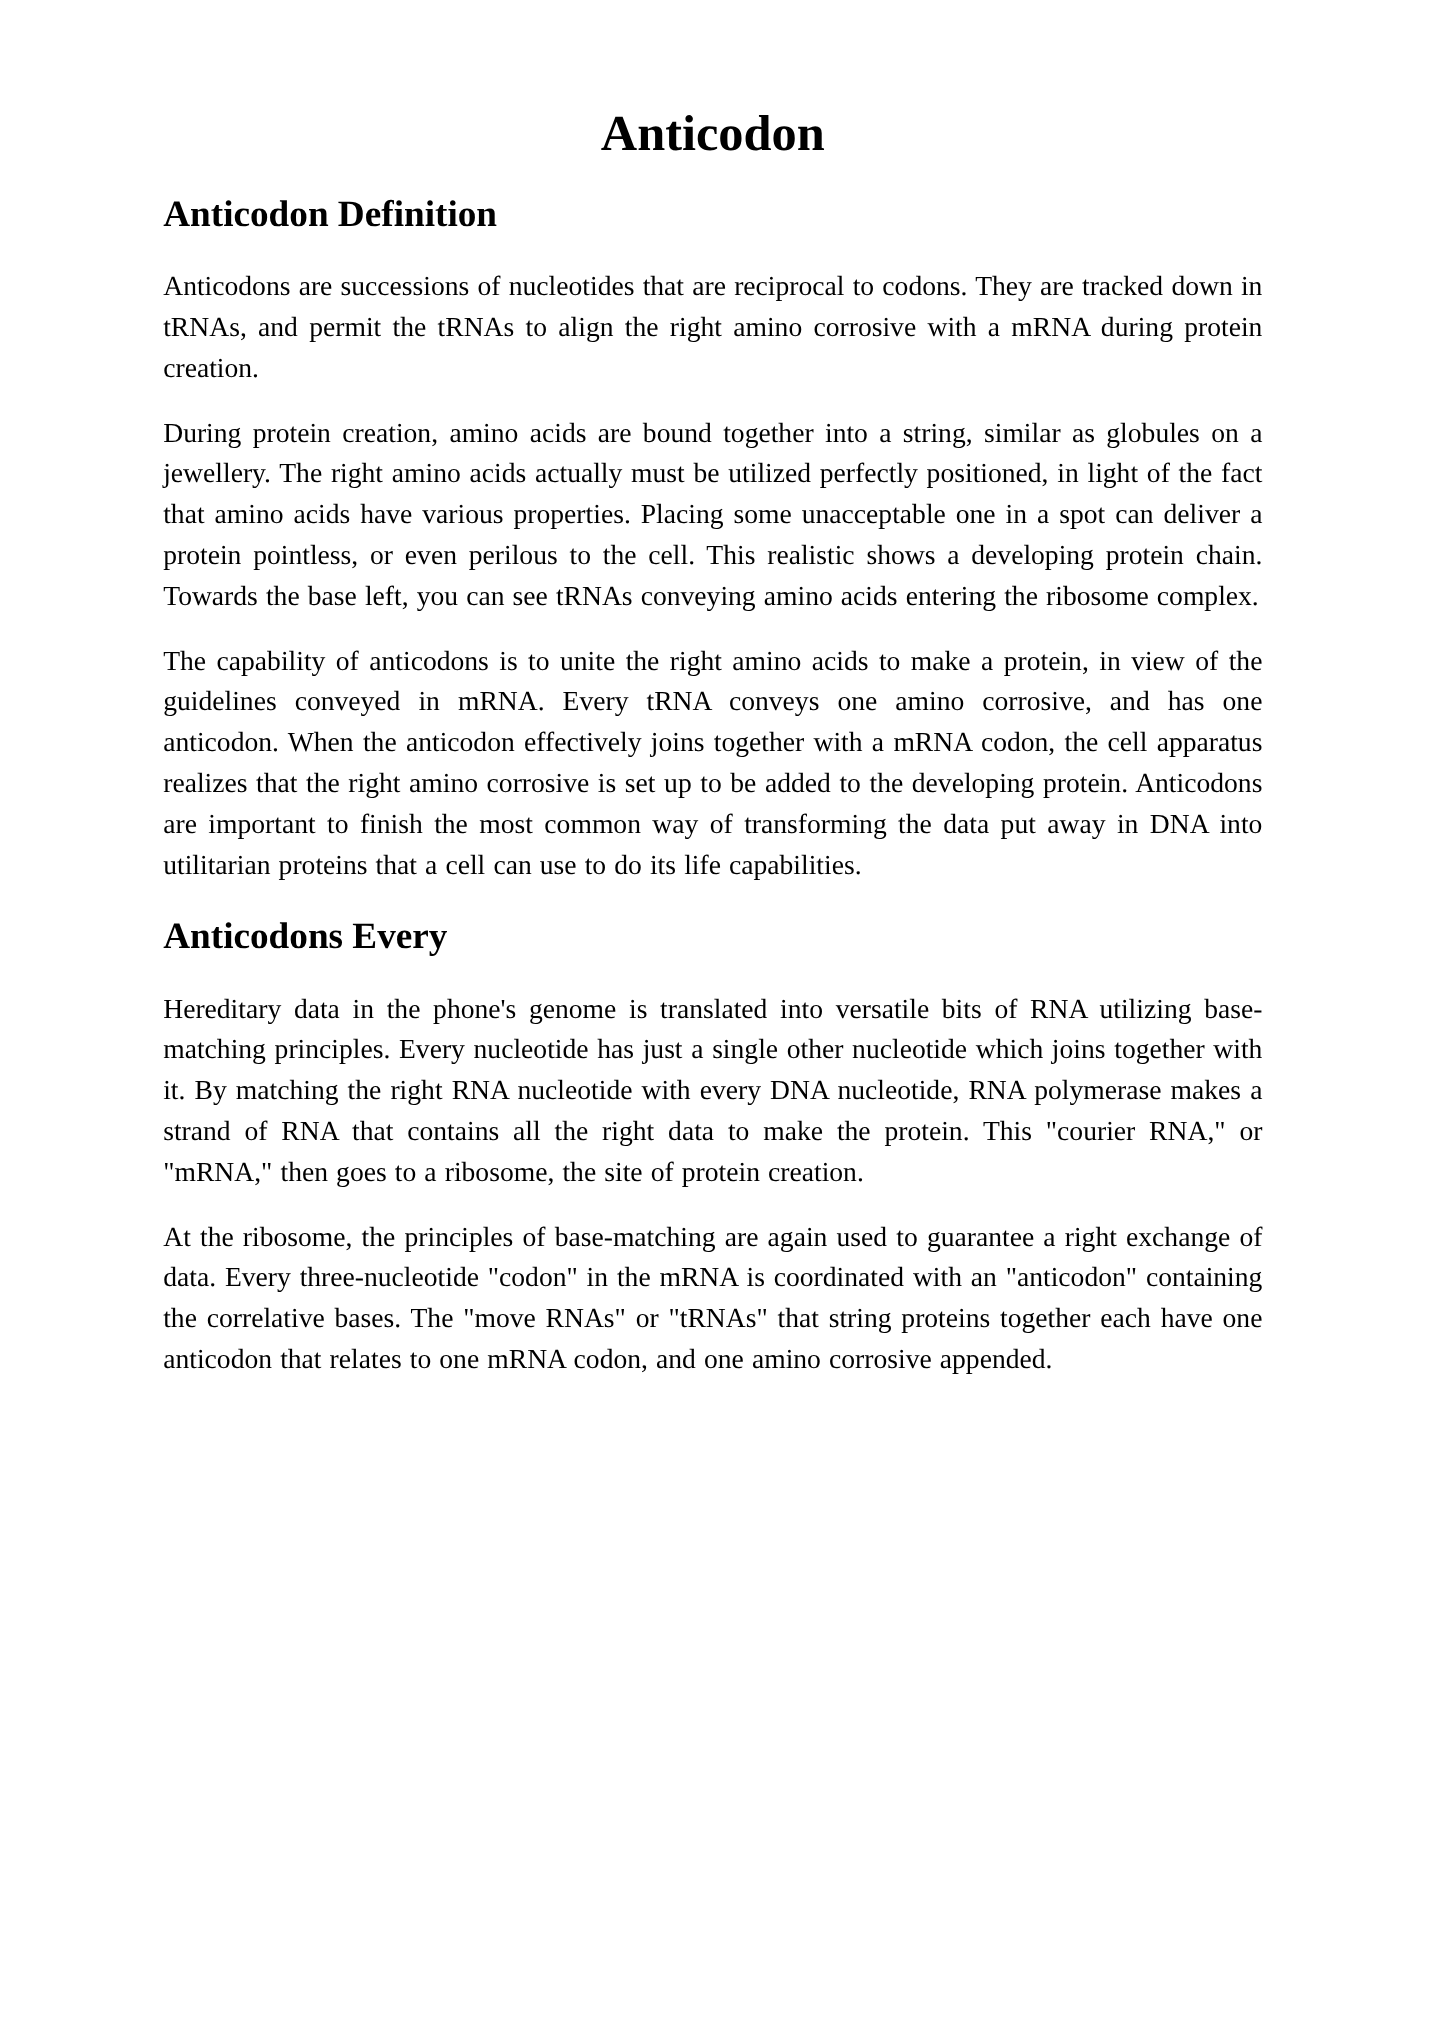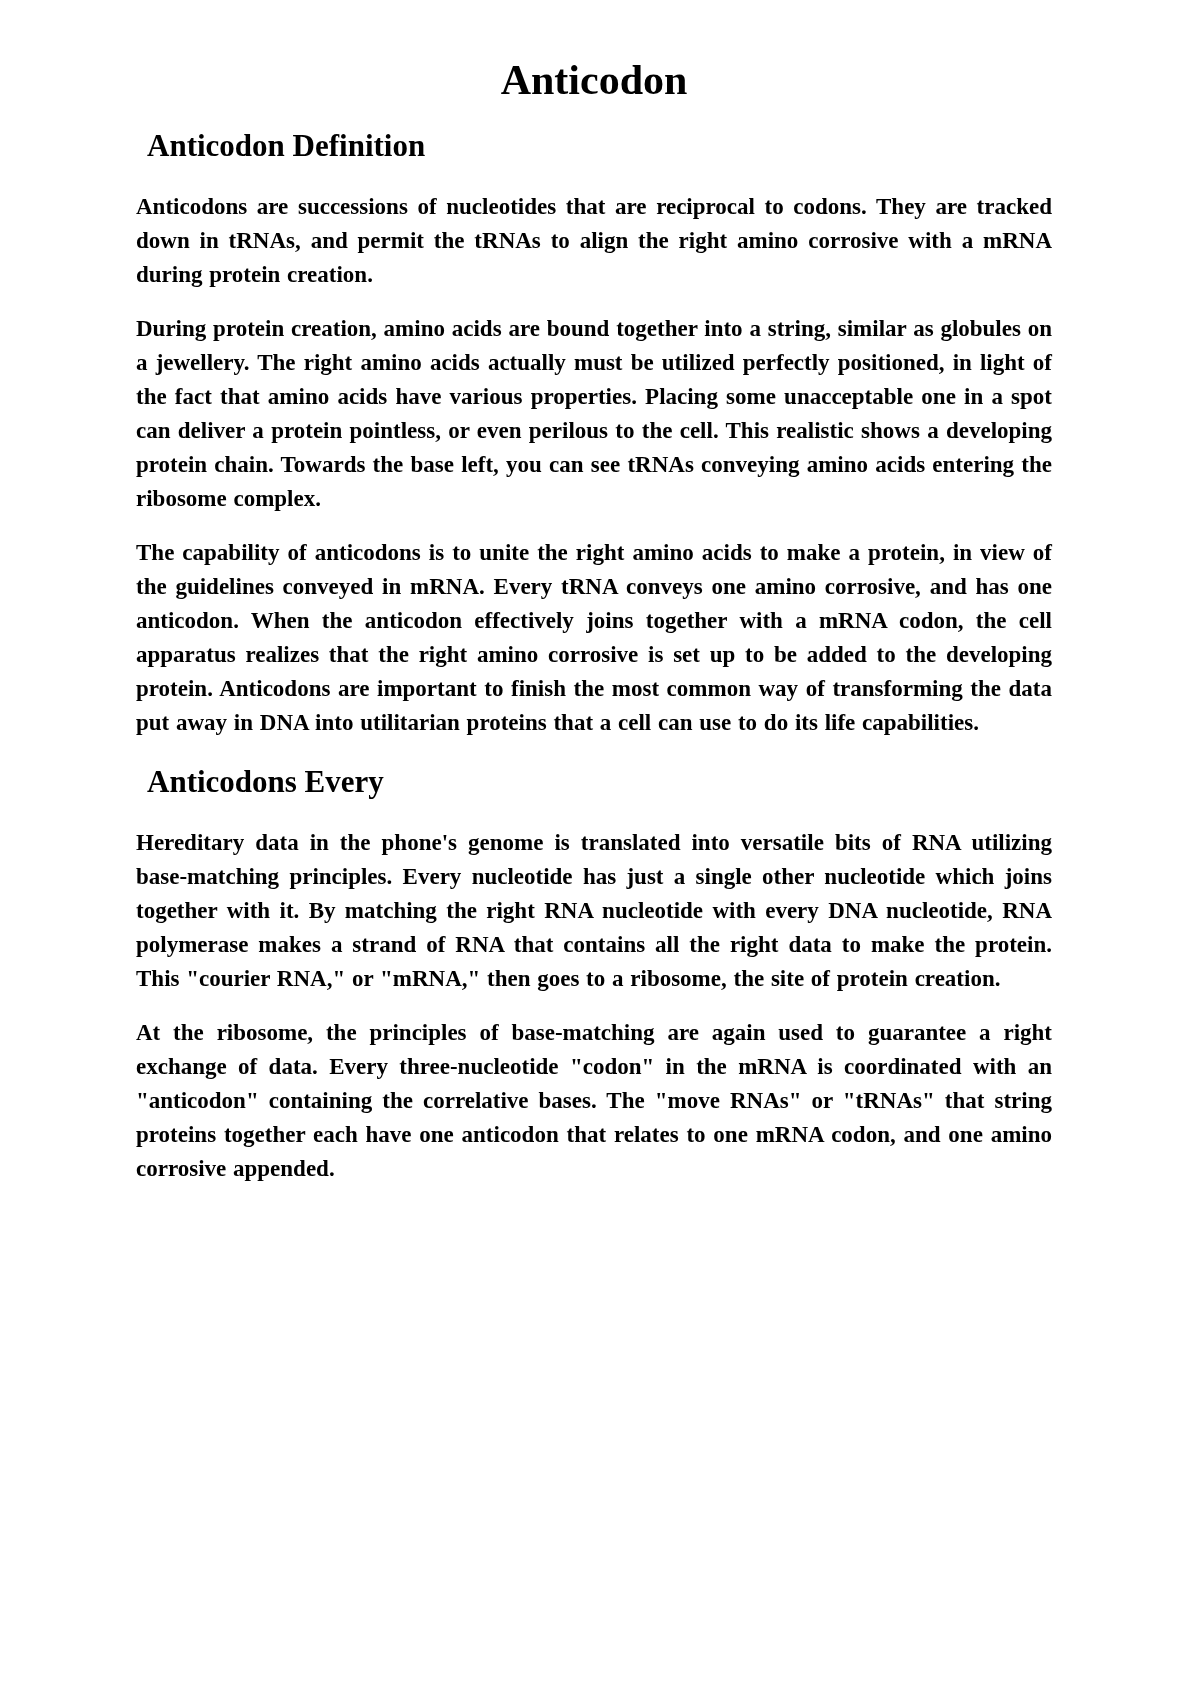--- a/index.html
+++ b/index.html
@@ -8,44 +8,43 @@
     background: #ffffff;
   }
   .page {
     position: relative;
     width: 1200px;
     height: 1698px;
     box-sizing: border-box;
     background: #ffffff;
     color: #000000;
     font-family: "Liberation Serif", "DejaVu Serif", serif;
-    padding: 56px 148px 0 136px;
+    padding: 88px 148px 0 136px;
     overflow: hidden;
   }
   .doc-title {
     font-size: 42px;
     line-height: 48px;
     font-weight: bold;
     text-align: center;
     margin: 0 0 8px 0;
   }
   .section-heading {
     font-size: 31px;
     line-height: 36px;
     font-weight: bold;
-    margin: 24px 0 26px 11px;
+    margin: 24px 0 26px 0;
   }
   .body-para {
     font-size: 23px;
     line-height: 34px;
     margin: 16px 0 20px 0;
     text-align: justify;
     text-align-last: left;
     word-spacing: 1px;
-    font-weight: bold;
   }
 </style>
 </head>
 <body>
 
 <div class="page">
 
   <h1 class="doc-title">Anticodon</h1>
 
   <h2 class="section-heading">Anticodon Definition</h2>

